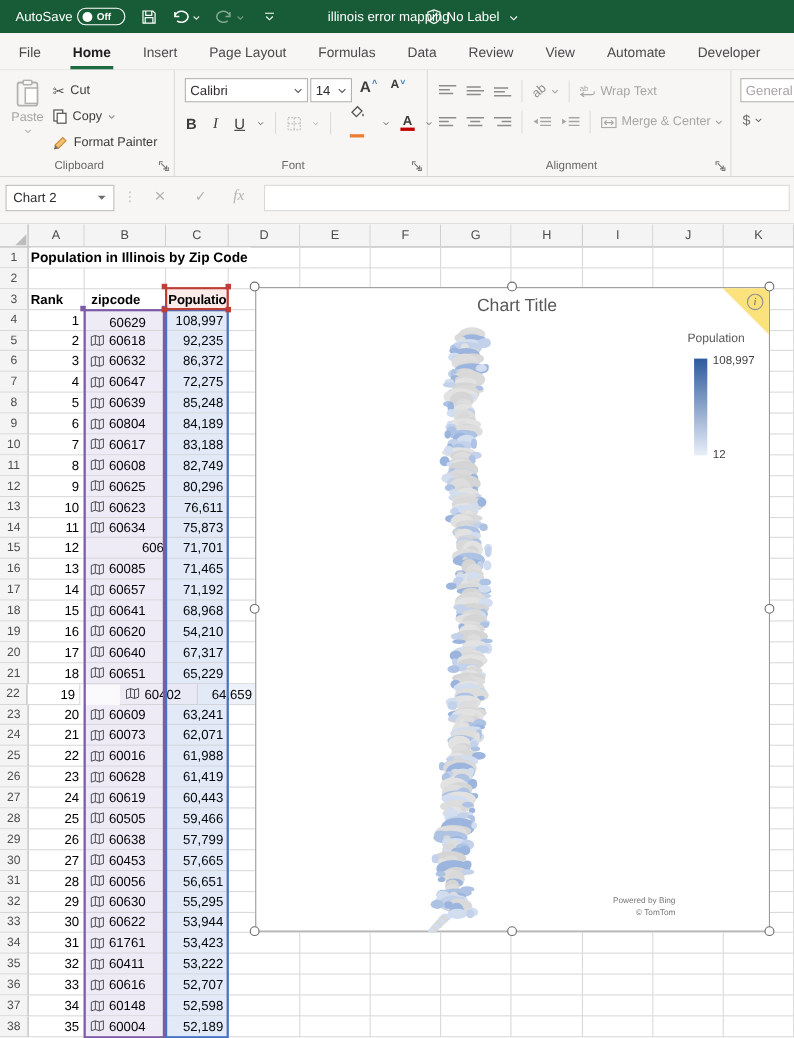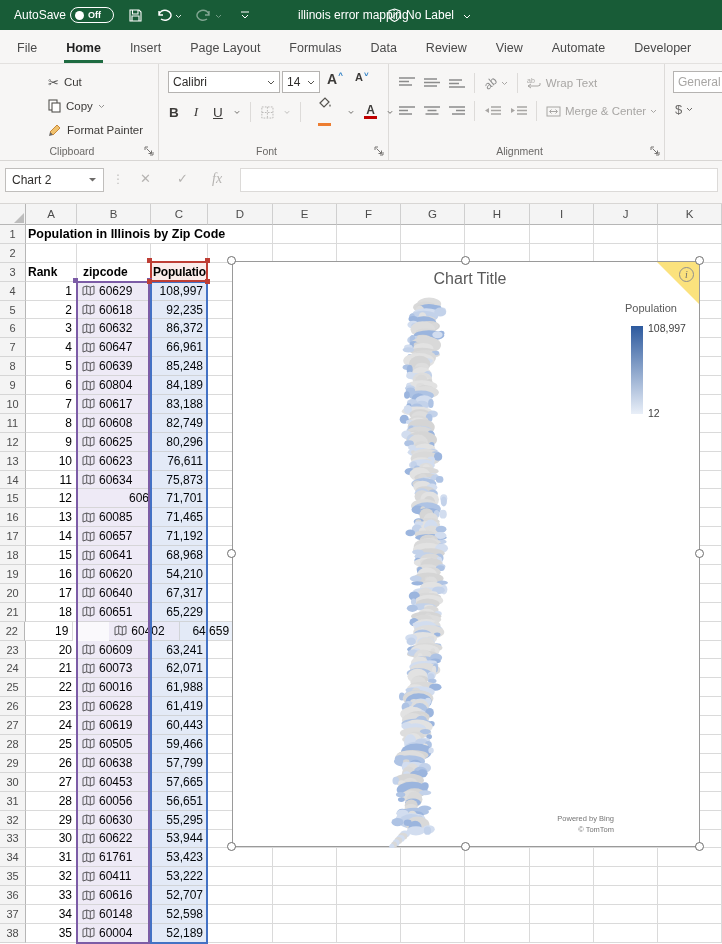--- a/index.html
+++ b/index.html
@@ -176,20 +176,31 @@
     <span class="rtab">Data</span>
     <span class="rtab">Review</span>
     <span class="rtab">View</span>
     <span class="rtab">Automate</span>
     <span class="rtab">Developer</span>
   </div>
 
 <div id="ribbon">
 
   <div class="rgroup" id="g-clip">
+    <div id="paste-btn">
+      <svg class="clip-icon" width="22" height="26" viewBox="0 0 22 26">
+          <rect x="2" y="3" width="18" height="21" rx="2" fill="none" stroke="#b3b1af" stroke-width="1.6"></rect>
+          <rect x="7" y="1" width="8" height="4" rx="1" fill="#f7f6f5" stroke="#b3b1af" stroke-width="1.4"></rect>
+          <rect x="9" y="8" width="11" height="14" fill="#fff" stroke="#b3b1af" stroke-width="1.4"></rect>
+        </svg>
+      <span>Paste</span>
+      <svg width="7" height="5" viewBox="0 0 7 5">
+          <path d="M1 1 l2.5 2.5 L6 1" stroke="#b3b1af" fill="none"></path>
+        </svg>
+    </div>
     <div class="smallbtn" id="cut-btn">
       <span style="font-size:13px;color:#555;">✂</span>
       <span>Cut</span>
     </div>
     <div class="smallbtn" id="copy-btn">
       <svg width="13" height="14" viewBox="0 0 13 14">
           <rect x="1" y="1" width="8" height="10" fill="#fff" stroke="#55534f" stroke-width="1.1"></rect>
           <rect x="4" y="4" width="8" height="9" fill="#fff" stroke="#55534f" stroke-width="1.1"></rect>
         </svg>
       <span>Copy</span>
@@ -409,21 +420,21 @@
         <div class="cell" style="width: 64px;"></div>
         <div class="cell" style="width: 64px;"></div>
         <div class="cell" style="width: 65px;"></div>
         <div class="cell" style="width: 64px;"></div>
         <div class="cell" style="width: 64px;"></div>
         <div class="cell" style="width: 64px;"></div>
       </div>
       <div class="grow-r">
         <div class="rhcell" style="width: 26px;">4</div>
         <div class="cell num" style="width: 51px;">1</div>
-        <div class="cell bfill zip-cell" style="width: 74px;">
+        <div class="cell bfill zip-cell" style="width: 74px; flex-direction: column;">
           <svg class="icon-svg" width="13" height="11" viewBox="0 0 13 11">
             <path d="M1 2.2 L4.7 1 L8.3 2.2 L12 1 V8.8 L8.3 10 L4.7 8.8 L1 10 Z M4.7 1 V8.8 M8.3 2.2 V10" fill="none" stroke="#4a4a4a" stroke-width="0.9"></path>
           </svg>
           <span>60629</span>
         </div>
         <div class="cell cfill num" style="width: 57px;">108,997</div>
         <div class="cell" style="width: 65px;"></div>
         <div class="cell" style="width: 64px;"></div>
         <div class="cell" style="width: 64px;"></div>
         <div class="cell" style="width: 64px;"></div>
@@ -472,21 +483,21 @@
       </div>
       <div class="grow-r">
         <div class="rhcell" style="width: 26px;">7</div>
         <div class="cell num" style="width: 51px;">4</div>
         <div class="cell bfill zip-cell" style="width: 74px;">
           <svg class="icon-svg" width="13" height="11" viewBox="0 0 13 11">
             <path d="M1 2.2 L4.7 1 L8.3 2.2 L12 1 V8.8 L8.3 10 L4.7 8.8 L1 10 Z M4.7 1 V8.8 M8.3 2.2 V10" fill="none" stroke="#4a4a4a" stroke-width="0.9"></path>
           </svg>
           <span>60647</span>
         </div>
-        <div class="cell cfill num" style="width: 57px;">66,961</div>
+        <div class="cell cfill num" style="width: 57px;">72,275</div>
         <div class="cell" style="width: 65px;"></div>
         <div class="cell" style="width: 64px;"></div>
         <div class="cell" style="width: 64px;"></div>
         <div class="cell" style="width: 64px;"></div>
         <div class="cell" style="width: 65px;"></div>
         <div class="cell" style="width: 64px;"></div>
         <div class="cell" style="width: 64px;"></div>
         <div class="cell" style="width: 64px;"></div>
       </div>
       <div class="grow-r">

